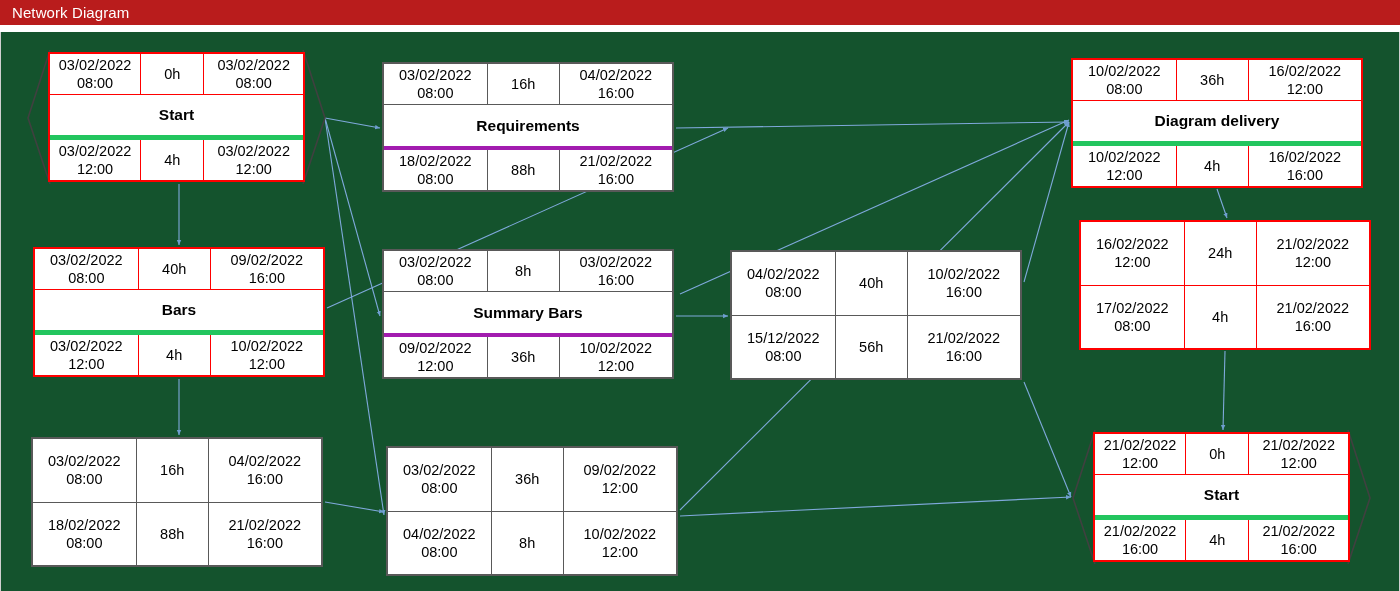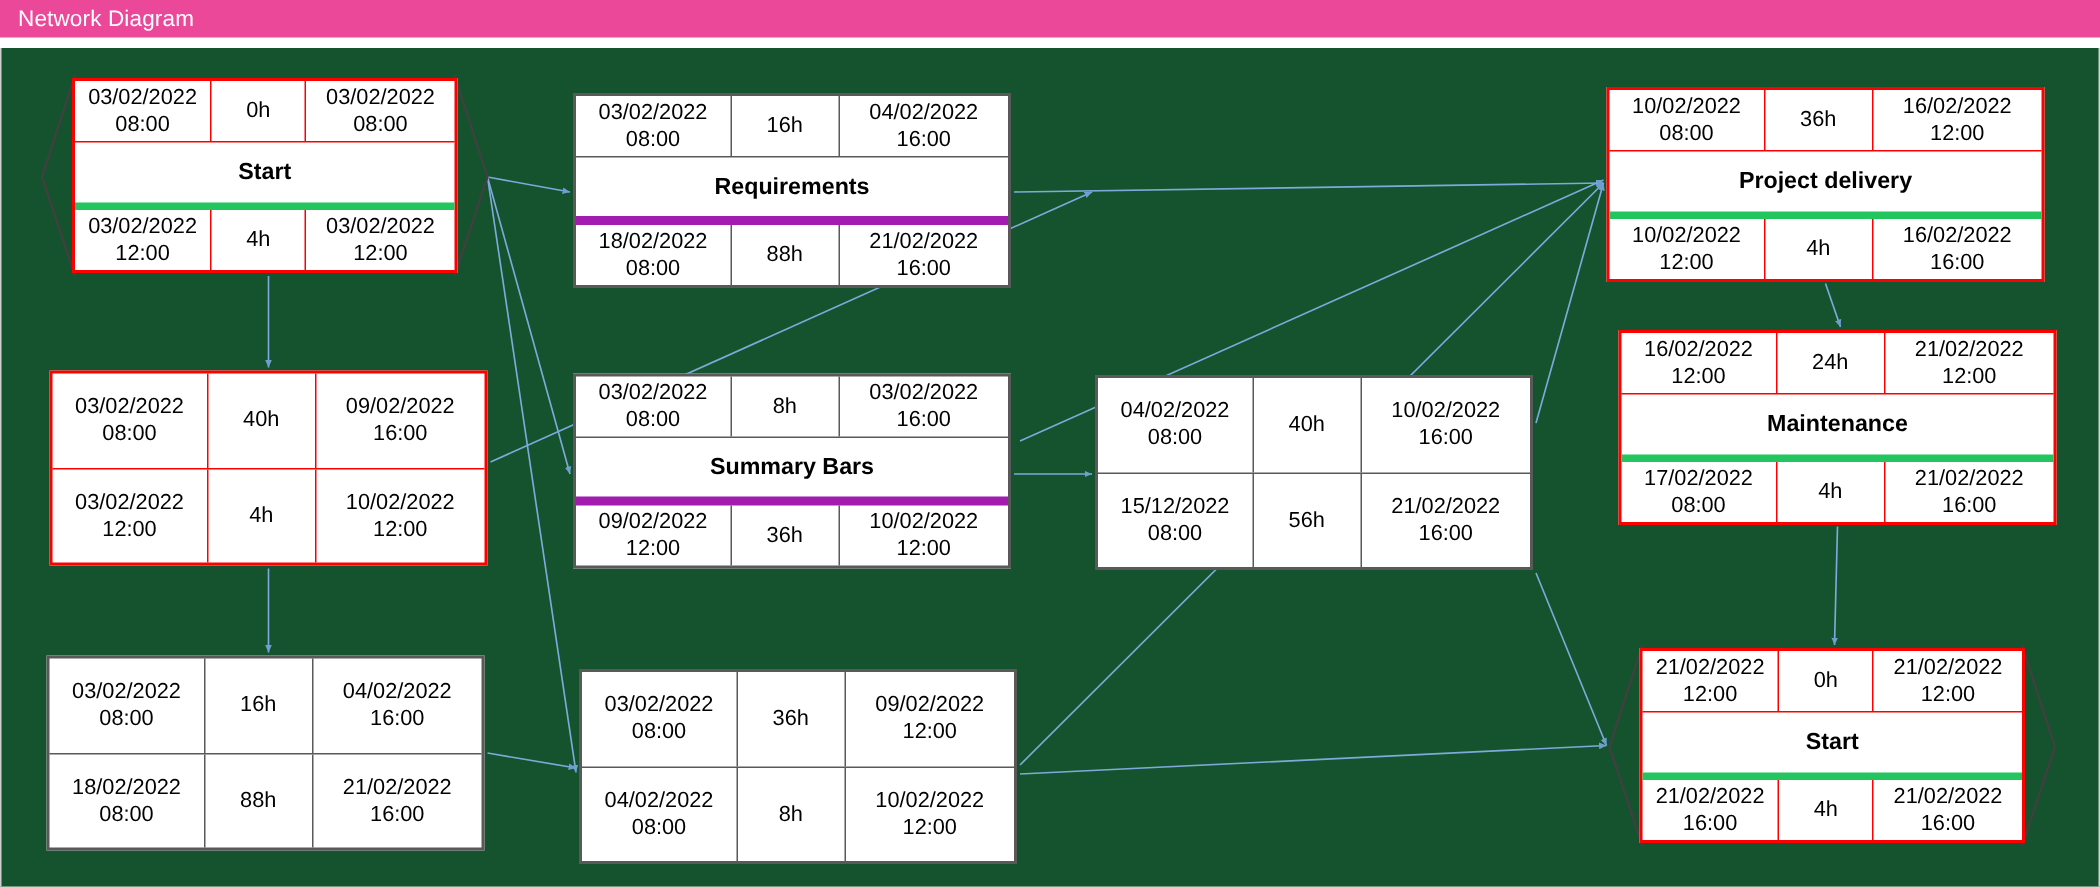--- a/index.html
+++ b/index.html
@@ -15,21 +15,21 @@
     position: relative;
     width: 1400px;
     height: 591px;
     background: #ffffff;
   }
   
   #titlebar {
     position: absolute;
     left: 0; top: 0;
     width: 1400px; height: 25px;
-    background: #ec4899;
+    background: #b91c1c;
     display: flex;
     align-items: center;
     text-align: center;
   }
   #titlebar-text {
     color: #ffffff;
     font-size: 15px;
     padding-left: 12px;
     letter-spacing: 0.1px;
     white-space: nowrap;
@@ -65,21 +65,21 @@
     border: 2px solid #595959;
     border-collapse: collapse;
   }
   .node.critical .node-table { border-color: #ff0000; }
   .node-row {
     display: flex;
     flex: 1 1 0;
     min-height: 0;
   }
   .node-row.row-top { border-bottom: 1px solid #595959; }
-  .node-row.row-name { border-bottom: 6px solid #a21caf; }
+  .node-row.row-name { border-bottom: 4px solid #a21caf; }
   .node.critical .node-row.row-top { border-bottom: 1px solid #ff0000; }
   .node.critical .node-row.row-name { border-bottom: 5px solid #22c55e; }
   .cell {
     display: flex;
     align-items: center;
     justify-content: center;
     text-align: center;
     font-size: 14.5px;
     color: #000000;
     line-height: 1.25;
@@ -206,41 +206,44 @@
     <div class="node critical" style="left:1070px; top:26px; width:292px; height:130px;">
       <div class="node-table">
         <div class="node-row row-top">
           <div class="cell c-left">10/02/2022
 08:00</div>
           <div class="cell c-mid">36h</div>
           <div class="cell c-right">16/02/2022
 12:00</div>
         </div>
         <div class="node-row row-name">
-          <div class="cell c-name">Project delivery</div>
+          <div class="cell c-name">Diagram delivery</div>
         </div>
         <div class="node-row row-bottom">
           <div class="cell c-left">10/02/2022
 12:00</div>
           <div class="cell c-mid">4h</div>
           <div class="cell c-right">16/02/2022
 16:00</div>
         </div>
       </div>
     </div>
 
     <div class="node critical" style="left:32px; top:215px; width:292px; height:130px;">
       <div class="node-table">
         <div class="node-row row-top">
           <div class="cell c-left">03/02/2022
 08:00</div>
           <div class="cell c-mid">40h</div>
           <div class="cell c-right">09/02/2022
 16:00</div>
         </div>
+        <div class="node-row row-name">
+          <div class="cell c-name">Bars</div>
+        </div>
         <div class="node-row row-bottom">
           <div class="cell c-left">03/02/2022
 12:00</div>
           <div class="cell c-mid">4h</div>
           <div class="cell c-right">10/02/2022
 12:00</div>
         </div>
       </div>
     </div>
 
@@ -286,23 +289,20 @@
     </div>
 
     <div class="node critical" style="left:1078px; top:188px; width:292px; height:130px;">
       <div class="node-table">
         <div class="node-row row-top">
           <div class="cell c-left">16/02/2022
 12:00</div>
           <div class="cell c-mid">24h</div>
           <div class="cell c-right">21/02/2022
 12:00</div>
-        </div>
-        <div class="node-row row-name">
-          <div class="cell c-name">Maintenance</div>
         </div>
         <div class="node-row row-bottom">
           <div class="cell c-left">17/02/2022
 08:00</div>
           <div class="cell c-mid">4h</div>
           <div class="cell c-right">21/02/2022
 16:00</div>
         </div>
       </div>
     </div>

